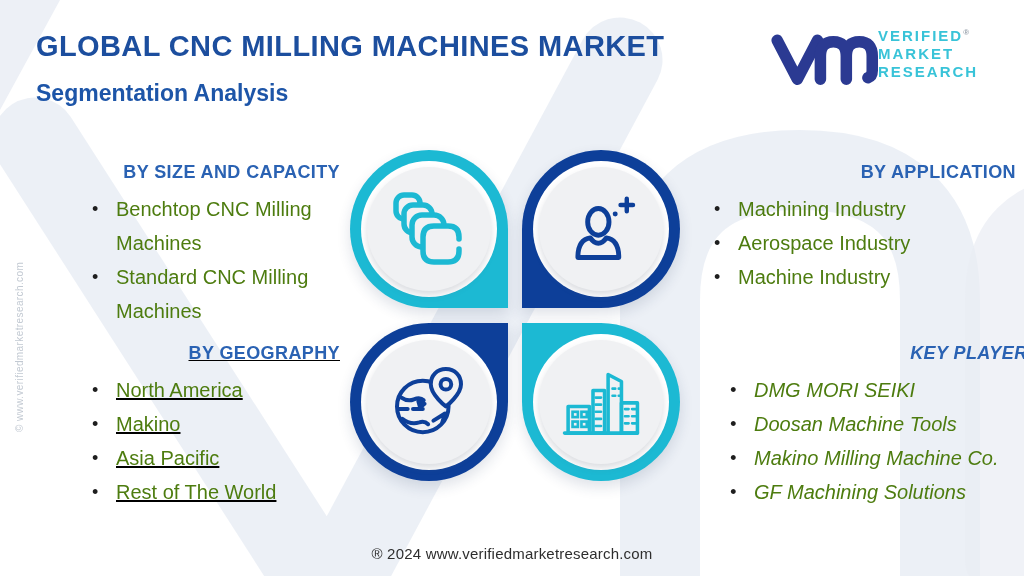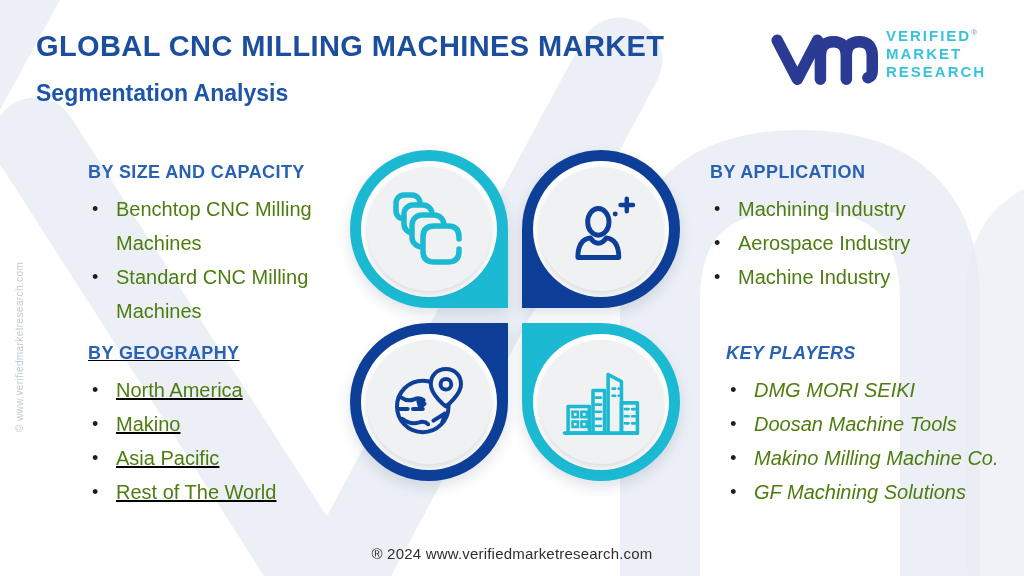--- a/index.html
+++ b/index.html
@@ -21,42 +21,42 @@
     font-size:29px; font-weight:bold; letter-spacing:.4px; color:#1c4e9e; white-space:nowrap;
   }
   #page-subtitle {
     position:absolute; left:36px; top:80px; z-index:2;
     font-size:23px; font-weight:bold; color:#1d55a8; white-space:nowrap;
   }
 
   
   #logo { position:absolute; left:770px; top:24px; z-index:2; display:flex; align-items:flex-start; }
   #logo-monogram { width:108px; height:62px; margin-top:4px; }
-  #logo-text { margin-left:8px; color:#38c3d8; font-weight:bold; font-size:15px; letter-spacing:2px; line-height:18px; white-space:nowrap; }
+  #logo-text { color:#38c3d8; font-weight:bold; font-size:15px; letter-spacing:2px; line-height:18px; white-space:nowrap; }
   #logo-text .reg { font-size:8px; color:#9aa3ad; letter-spacing:0; vertical-align:super; }
 
   
   .q-shape { position:absolute; width:158px; height:158px; z-index:2; box-shadow:0 6px 14px rgba(30,50,90,.14); }
   .q-white { position:absolute; inset:11px; background:#ffffff; border-radius:50%; }
   .q-disc  { position:absolute; inset:6px; background:#f0f1f3; border-radius:50%;
              display:flex; align-items:center; justify-content:center;
              box-shadow:0 4px 7px rgba(90,100,120,.22); }
   #q-size        { left:350px; top:150px; background:#1cb9d3; border-radius:50% 50% 0 50%; }
   #q-application { left:522px; top:150px; background:#0d3f99; border-radius:50% 50% 50% 0; }
   #q-geography   { left:350px; top:323px; background:#0d3f99; border-radius:50% 0 50% 50%; }
   #q-players     { left:522px; top:323px; background:#1cb9d3; border-radius:0 50% 50% 50%; }
   .q-disc svg { width:80px; height:80px; }
 
   
   .section { position:absolute; z-index:2; }
   #section-size        { left:88px;  top:162px; width:252px; }
   #section-application { left:710px; top:162px; width:306px; }
   #section-geography   { left:88px;  top:343px; width:252px;text-decoration:underline; }
   #section-players     { left:726px; top:343px; width:314px;font-style:italic; }
-  .section h2 { font-size:18px; font-weight:bold; letter-spacing:.4px; color:#2a62b3; margin-bottom:9px; white-space:nowrap; }
+  .section h2 { font-size:18px; font-weight:bold; letter-spacing:.4px; color:#2a62b3; margin-bottom:9px; white-space:nowrap;text-align:right; }
   .section ul { list-style:none; }
   .section li { position:relative; padding-left:28px; font-size:20px; color:#4d7c0f; line-height:34px; }
   .section li::before { content:"•"; position:absolute; left:4px; top:0; font-size:18px; color:#1e1e1e; }
 
   
   #footer { position:absolute; left:0; right:0; top:545px; z-index:2; text-align:center;
             font-size:15px; color:#2e2e2e; letter-spacing:.2px; }
 </style>
 </head>
 <body>

